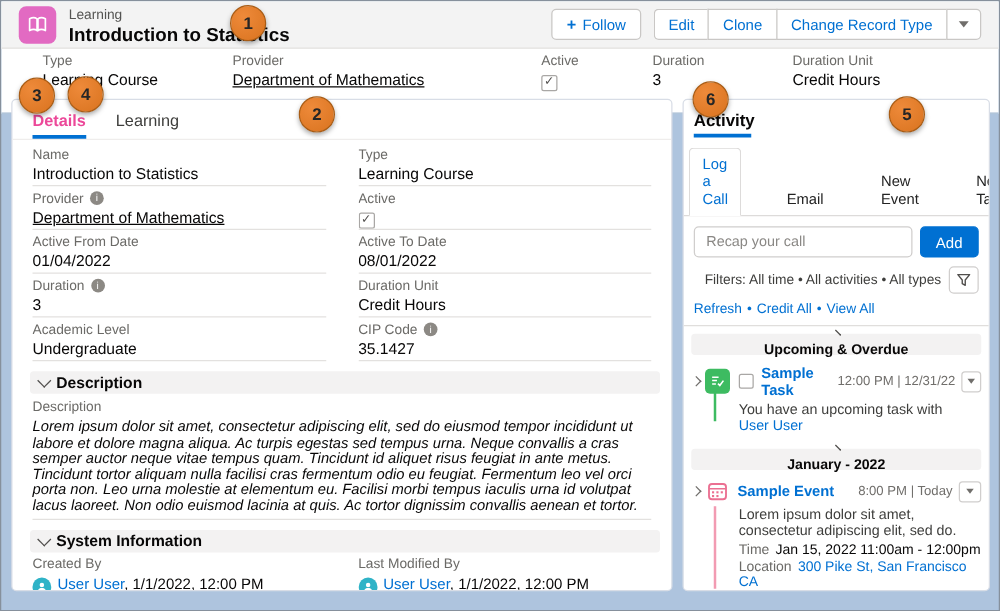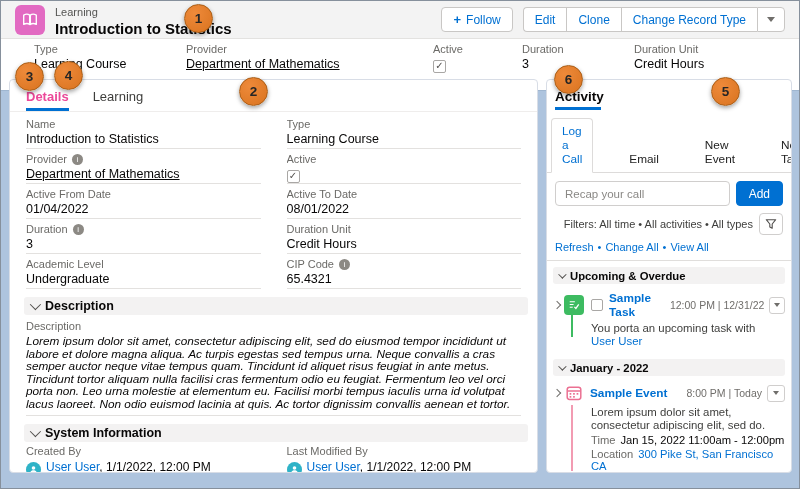--- a/index.html
+++ b/index.html
@@ -61,21 +61,21 @@
   .act-tab { font-size:11.8px; color:#232323; padding:5px 10px 6px; cursor:pointer; }
   .act-tab.active { color:#0070d2; background:#fff; border:1px solid #dddbda; border-bottom:1px solid #fff; border-radius:4px 4px 0 0; margin-bottom:-1px; }
   .composer { display:flex; gap:6px; padding:8px 8px 0; }
   .composer input { flex:1; height:25px; border:1px solid #d0cecd; border-radius:4px; padding:0 9px; font-size:11.5px; color:#080707; font-family:inherit; }
   .composer input::placeholder { color:#8a8885; }
   .add-btn { height:25px; padding:0 12px; background:#0070d2; color:#fff; border:1px solid #0070d2; border-radius:4px; font-size:12px; cursor:pointer; font-family:inherit; }
   .filters-row { display:flex; align-items:center; justify-content:flex-end; gap:6px; padding:7px 8px 0; font-size:11px; color:#3e3e3c; }
   .filter-btn { width:24px; height:22px; border:1px solid #d0cecd; border-radius:4px; background:#fff; display:flex; align-items:center; justify-content:center; cursor:pointer; }
   .links-row { display:flex; gap:4px; padding:6px 8px 7px; font-size:11px; }
   .rc-divider { border-top:1px solid #e0dedc; }
-  .tl-section { margin:6px 6px 0; background:#f3f2f2; border-radius:3px; height:17px; display:flex; align-items:center; gap:6px; padding:0 5px; font-size:11.3px; font-weight:bold; color:#080707; cursor:pointer; }
+  .tl-section { margin:6px 6px 0; background:#f3f2f2; border-radius:3px; height:17px; display:flex; align-items:center; gap:6px; padding:0 5px; font-size:11.3px; font-weight:bold; color:#080707; cursor:pointer;flex-direction:column; }
   .tl-section .chev { width:6px; height:6px; }
 
   .tl-item { position:relative; padding:7px 6px 0 5px; }
   .tl-head { display:flex; align-items:center; }
   .chev-right { display:inline-block; width:6px; height:6px; border-right:1.4px solid #706e6b; border-top:1.4px solid #706e6b; transform:rotate(45deg); margin:0 4px 0 2px; flex:0 0 auto; cursor:pointer; }
   .tl-icon { width:20px; height:20px; border-radius:4px; flex:0 0 auto; display:flex; align-items:center; justify-content:center; }
   .task-icon { background:#3dbb61; }
   .outline-icon { background:#fff; }
   .tl-title { font-size:11.8px; font-weight:bold; margin-left:6px; }
   .tl-meta { margin-left:auto; font-size:10.5px; color:#706e6b; white-space:nowrap; }
@@ -200,21 +200,21 @@
         <span class="fvalue">Credit Hours</span>
       </div>
       <div class="field">
         <span class="flabel">Academic Level</span>
         <span class="fvalue">Undergraduate</span>
       </div>
       <div class="field">
         <span class="flabel"><span>CIP Code</span><i class="info-icon">
               <span>i</span>
             </i></span>
-        <span class="fvalue">65.4321</span>
+        <span class="fvalue">35.1427</span>
       </div>
     </div>
 
     <div class="section-bar">
       <span class="chev"></span>
       <span>Description</span>
     </div>
     <div class="desc-wrap">
       <span class="flabel">Description</span>
       <div class="desc-text">Lorem ipsum dolor sit amet, consectetur adipiscing elit, sed do eiusmod tempor incididunt ut labore et dolore magna aliqua. Ac turpis egestas sed tempus urna. Neque convallis a cras semper auctor neque vitae tempus quam. Tincidunt id aliquet risus feugiat in ante metus. Tincidunt tortor aliquam nulla facilisi cras fermentum odio eu feugiat. Fermentum leo vel orci porta non. Leo urna molestie at elementum eu. Facilisi morbi tempus iaculis urna id volutpat lacus laoreet. Non odio euismod lacinia at quis. Ac tortor dignissim convallis aenean et tortor.</div>
@@ -272,21 +272,21 @@
       <span class="filter-btn">
         <svg width="12" height="12" viewBox="0 0 14 14">
             <path d="M1.5 2 H12.5 L8.4 7 V12 L5.6 10.4 V7 Z" fill="none" stroke="#514f4d" stroke-width="1.3" stroke-linejoin="round"></path>
           </svg>
       </span>
     </div>
 
     <div class="links-row">
       <a>Refresh</a>
       <span style="color:#0070d2">•</span>
-      <a>Change All</a>
+      <a>Credit All</a>
       <span style="color:#0070d2">•</span>
       <a>View All</a>
     </div>
 
     <div class="rc-divider"></div>
 
     <div class="tl-section">
       <span class="chev"></span>
       <span>Upcoming &amp; Overdue</span>
     </div>
@@ -303,21 +303,21 @@
               <path d="M7.5 9.2 L9.2 11 L12.5 6.4" stroke="#fff" stroke-width="1.5" fill="none"></path>
             </svg>
         </span>
         <span class="task-checkbox"></span>
         <a class="tl-title">Sample Task</a>
         <span class="tl-meta">12:00 PM | 12/31/22</span>
         <span class="tl-dd">
             <span class="caret"></span>
           </span>
       </div>
-      <div class="tl-body"><span>You porta an upcoming task with </span><a>User User</a></div>
+      <div class="tl-body"><span>You have an upcoming task with </span><a>User User</a></div>
     </div>
 
     <div class="tl-section" style="margin-top:12px">
       <span class="chev"></span>
       <span>January - 2022</span>
     </div>
 
     <div class="tl-item">
       <span class="tl-line" style="top:29px; height:66px; background:#f29bb2;"></span>
       <div class="tl-head">

